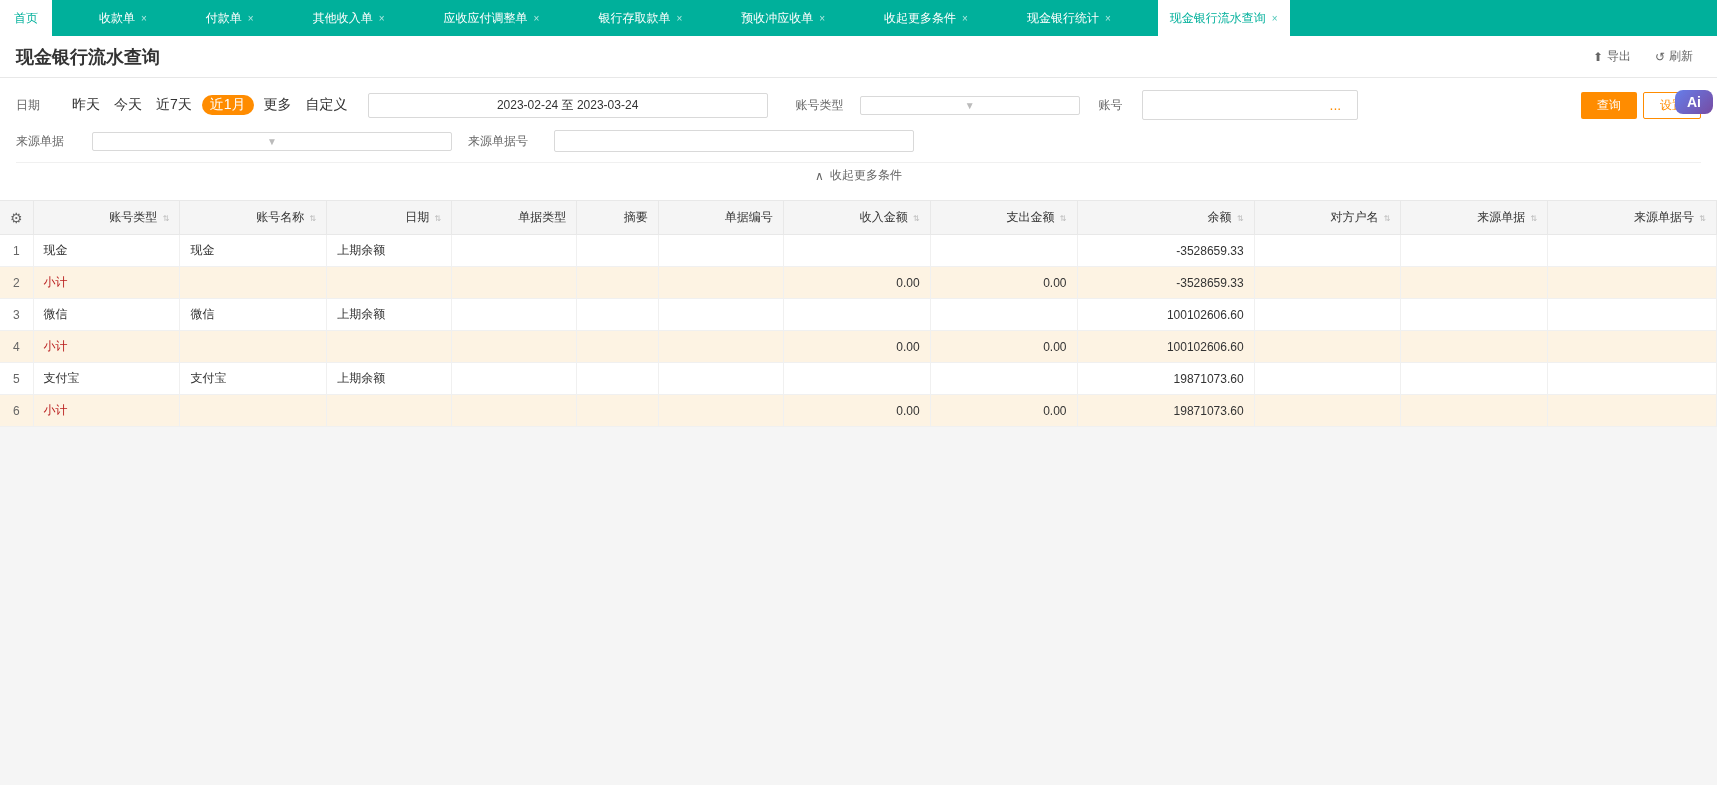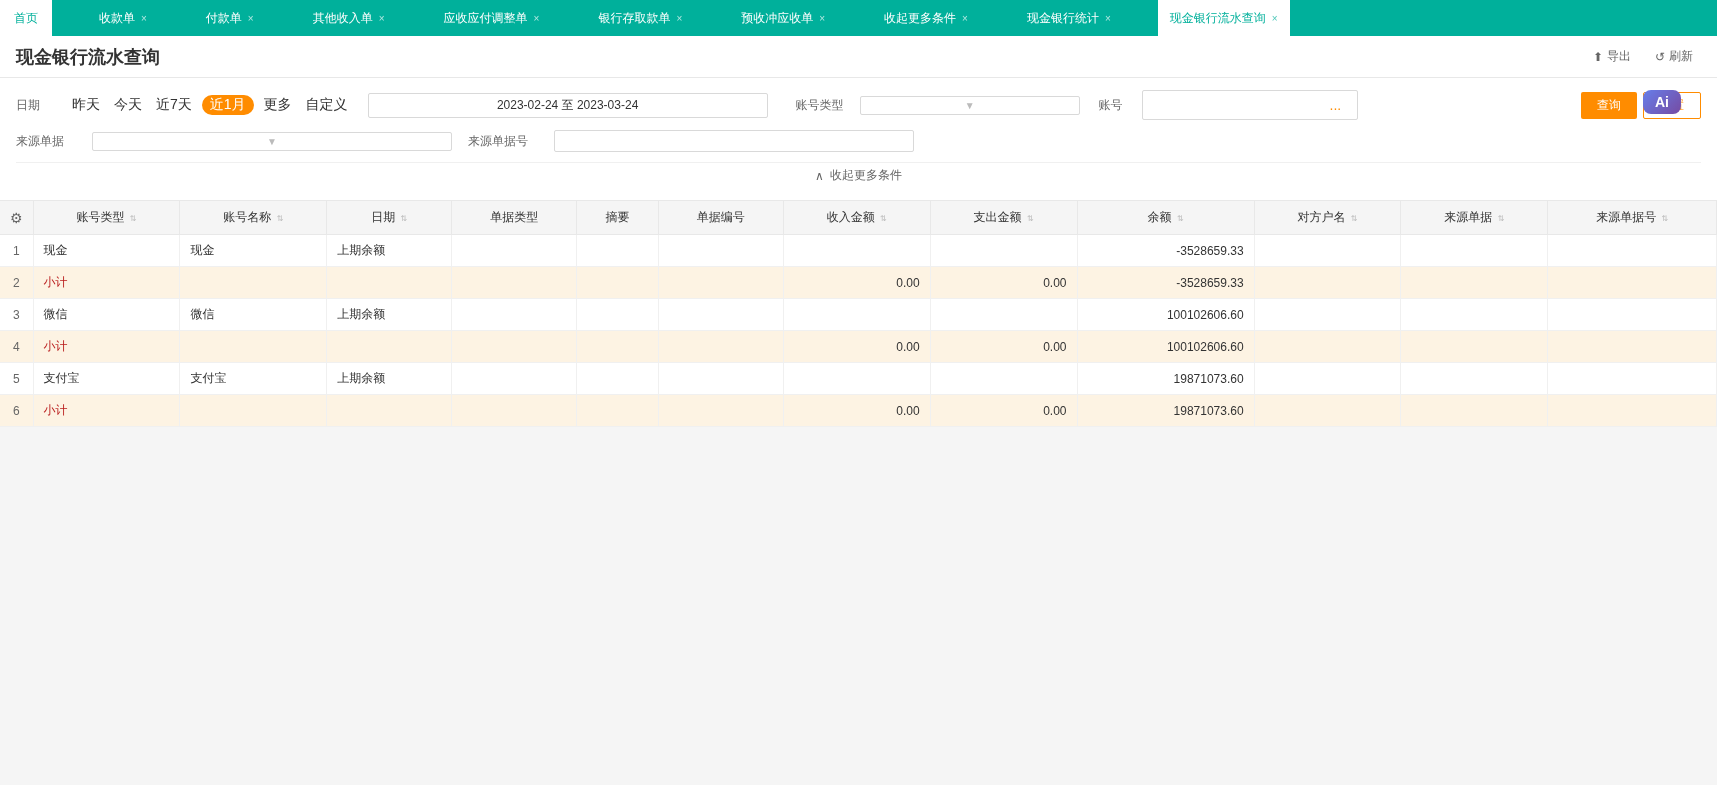--- a/index.html
+++ b/index.html
@@ -182,21 +182,21 @@
       width: 100%;
       border-collapse: collapse;
       font-size: 12px;
     }
     thead tr {
       background: #f5f5f5;
       border-bottom: 1px solid #e8e8e8;
     }
     thead th {
       padding: 8px 10px;
-      text-align: center;
+      text-align: right;
       color: #333;
       font-weight: normal;
       border-right: 1px solid #e8e8e8;
       white-space: nowrap;
       user-select: none;
     }
     thead th .sort-icon {
       color: #bbb;
       font-size: 8px;
       margin-left: 2px;
@@ -231,21 +231,21 @@
     .settings-icon {
       cursor: pointer;
       color: #666;
       font-size: 14px;
     }
 
     
     .ai-badge {
       position: fixed;
       top: 90px;
-      right: 36px;
+      right: 4px;
       background: linear-gradient(135deg, #667eea 0%, #764ba2 100%);
       color: white;
       border-radius: 8px;
       padding: 4px 12px;
       font-size: 14px;
       font-weight: bold;
       cursor: pointer;
       z-index: 100;
     }
   </style>

